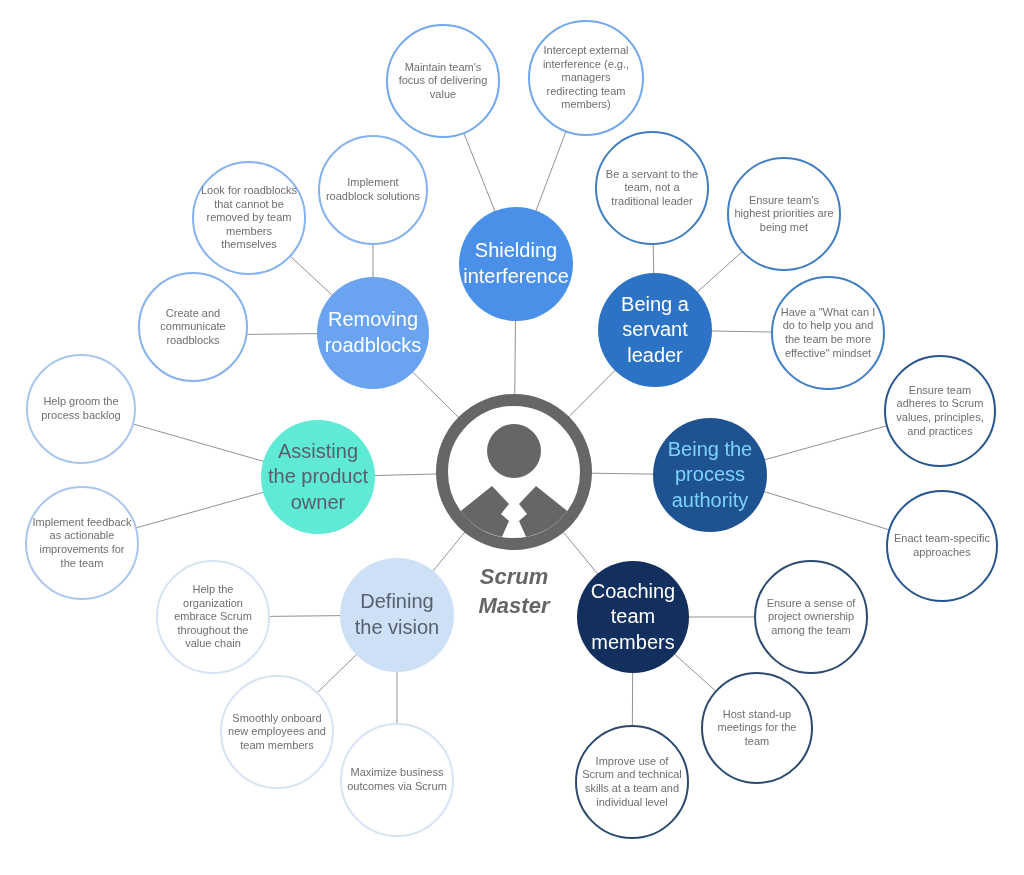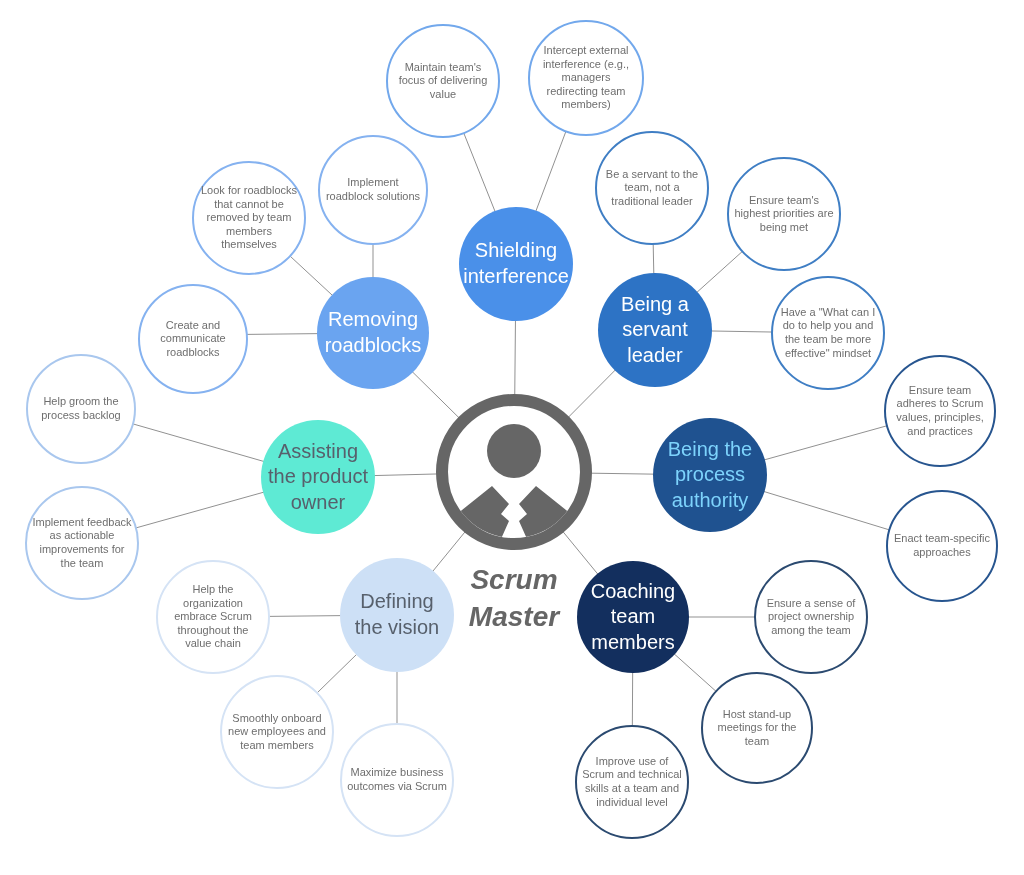--- a/index.html
+++ b/index.html
@@ -29,21 +29,21 @@
     padding:5px;
   }
   .branch {
     font-size:20px;
     padding:6px;
     line-height:1.28;
   }
   #avatar-wrap { position:absolute; }
   #center-title {
     position:absolute;
-    font-size:28px;
+    font-size:22px;
     font-weight:bold;
     font-style:italic;
     color:#666666;
     text-align:center;
     line-height:1.32;
   }
 </style>
 </head>
 <body>
 
@@ -122,21 +122,21 @@
       </div>
       <div class="node satellite" style="left: 25px; top: 486px; width: 114px; height: 114px; border-color: rgb(169, 199, 238);">
         <span>Implement feedback as actionable improvements for the team</span>
       </div>
       <div class="node satellite" style="left: 192px; top: 161px; width: 114px; height: 114px; border-color: rgb(133, 178, 240);">
         <span>Look for roadblocks that cannot be removed by team members themselves</span>
       </div>
       <div class="node satellite" style="left: 318px; top: 135px; width: 110px; height: 110px; border-color: rgb(133, 178, 240);">
         <span>Implement roadblock solutions</span>
       </div>
-      <div class="node satellite" style="left: 138px; top: 284px; width: 110px; height: 110px; border-color: rgb(133, 178, 240); justify-content: flex-end;">
+      <div class="node satellite" style="left: 138px; top: 272px; width: 110px; height: 110px; border-color: rgb(133, 178, 240); justify-content: flex-end;">
         <span>Create and communicate roadblocks</span>
       </div>
       <div class="node branch" style="left: 459px; top: 207px; width: 114px; height: 114px; background: rgb(74, 144, 233); color: rgb(255, 255, 255);">
         <span>Shielding interference</span>
       </div>
       <div class="node branch" style="left: 598px; top: 273px; width: 114px; height: 114px; background: rgb(45, 115, 197); color: #ffffff;">
         <span>Being a servant leader</span>
       </div>
       <div class="node branch" style="left: 653px; top: 418px; width: 114px; height: 114px; background: rgb(31, 82, 144); color: #7dd3fc;">
         <span>Being the process authority</span>

